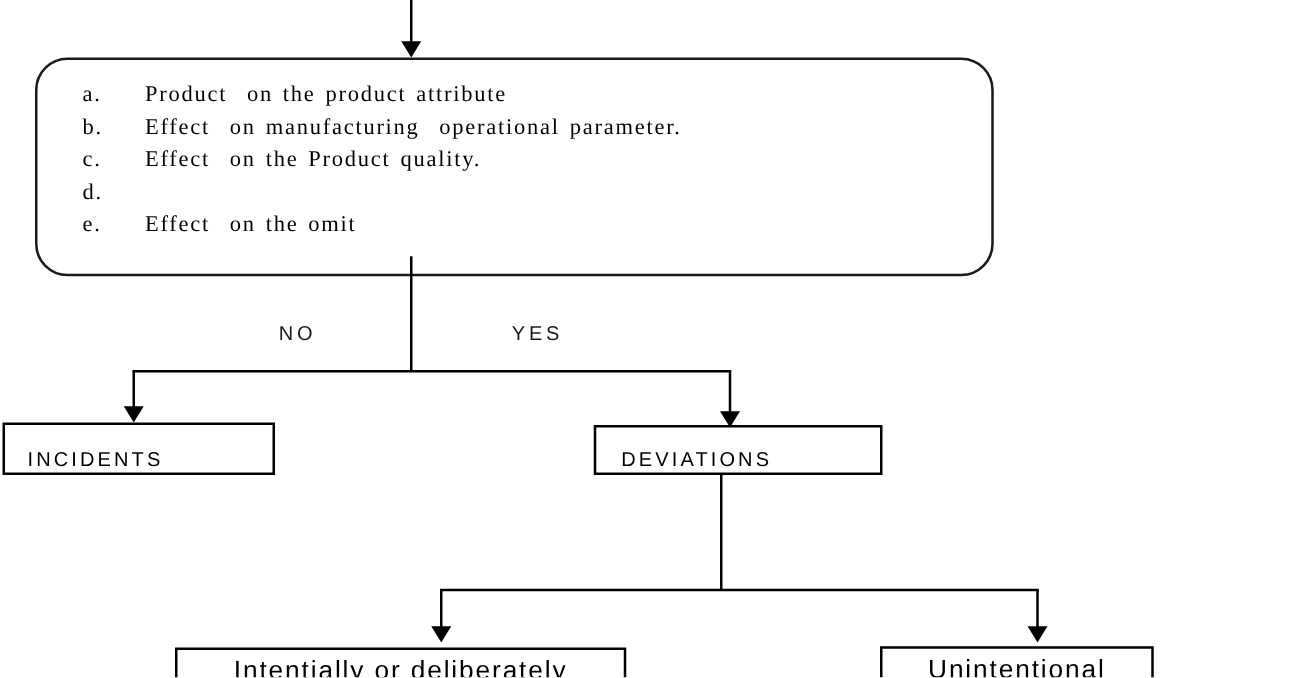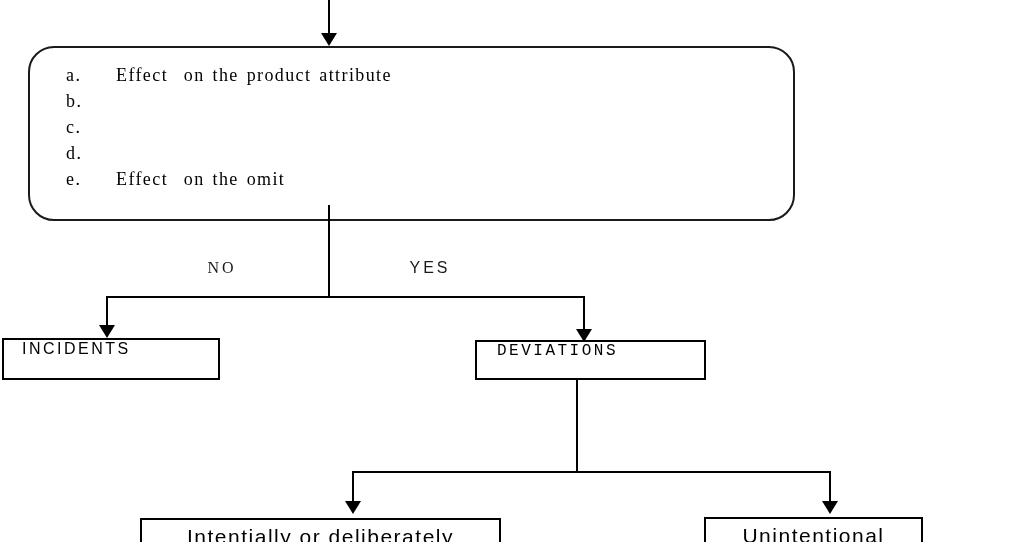--- a/index.html
+++ b/index.html
@@ -39,73 +39,75 @@
     letter-spacing: 1.4px;
     word-spacing: 2px;
     white-space: pre;
   }
   .criteria-marker { width: 50px; flex: 0 0 50px; }
   .rect-node {
     position: absolute;
     border: 2px solid #000000;
     background: #ffffff;
     display: flex;
-    align-items: flex-start;
+    align-items: flex-end;
     font-family: "Liberation Sans", sans-serif;
     box-sizing: content-box;
   }
   .node-incidents {
     left: 2px; top: 338px; width: 196px; height: 38px;
     padding-left: 18px;
     font-size: 16px; letter-spacing: 2.5px;
   }
   .node-deviations {
     left: 475px; top: 340px; width: 207px; height: 36px;
     padding-left: 20px;
-    font-size: 16px; letter-spacing: 2.5px; font-family: Liberation Mono, monospace;
+    font-size: 16px; letter-spacing: 2.5px;
   }
   .node-bottom {
     align-items: flex-start;
     justify-content: center;
     padding-top: 5px;
     font-size: 21px;
     letter-spacing: 1.5px;
     height: 60px;
   }
   .node-intentional { left: 140px; top: 518px; width: 357px; }
   .node-unintentional { left: 704px; top: 517px; width: 215px; }
   .branch-label {
     position: absolute;
     width: 80px;
     text-align: center;
     font-size: 16px;
     letter-spacing: 3px;
     color: #1a1a1a;
   }
-  .label-no  { left: 182px; top: 259px; font-family: Liberation Serif, serif; }
+  .label-no  { left: 198px; top: 259px; }
   .label-yes { left: 390px; top: 259px; }
 </style>
 </head>
 <body>
 
 <div id="canvas">
 
   <div class="vline" style="left:328px; top:0; width:2px; height:34px;"></div>
   <div class="arrow-head" style="left:321px; top:33px;"></div>
 
   <div class="rounded-box">
     <div class="criteria-row">
       <span class="criteria-marker">a.</span>
-      <span>Effect  on the product attribute</span>
+      <span>Product  on the product attribute</span>
     </div>
     <div class="criteria-row">
       <span class="criteria-marker">b.</span>
+      <span>Effect  on manufacturing  operational parameter.</span>
     </div>
     <div class="criteria-row">
       <span class="criteria-marker">c.</span>
+      <span>Effect  on the Product quality.</span>
     </div>
     <div class="criteria-row">
       <span class="criteria-marker">d.</span>
     </div>
     <div class="criteria-row">
       <span class="criteria-marker">e.</span>
       <span>Effect  on the omit</span>
     </div>
   </div>
 

